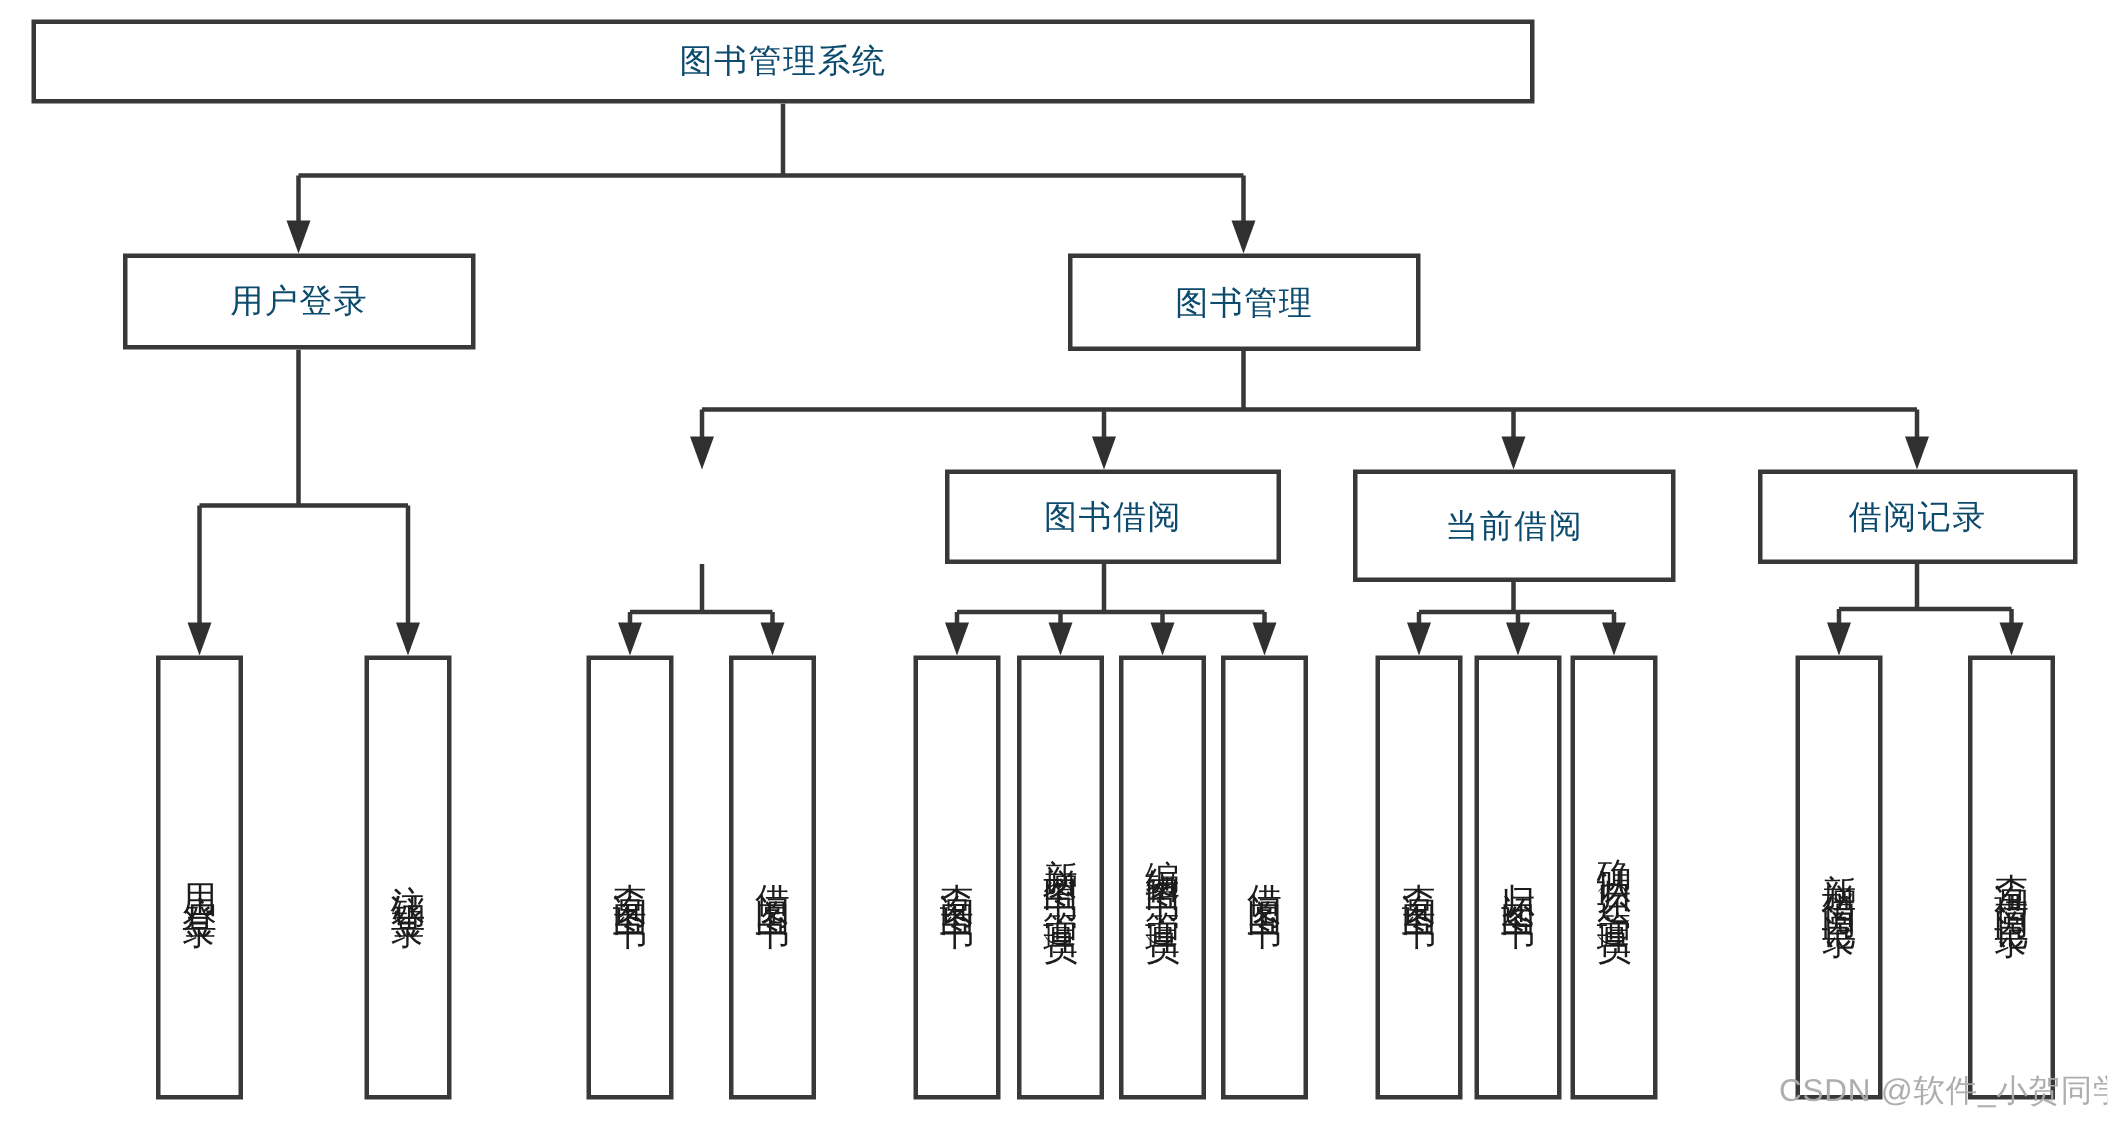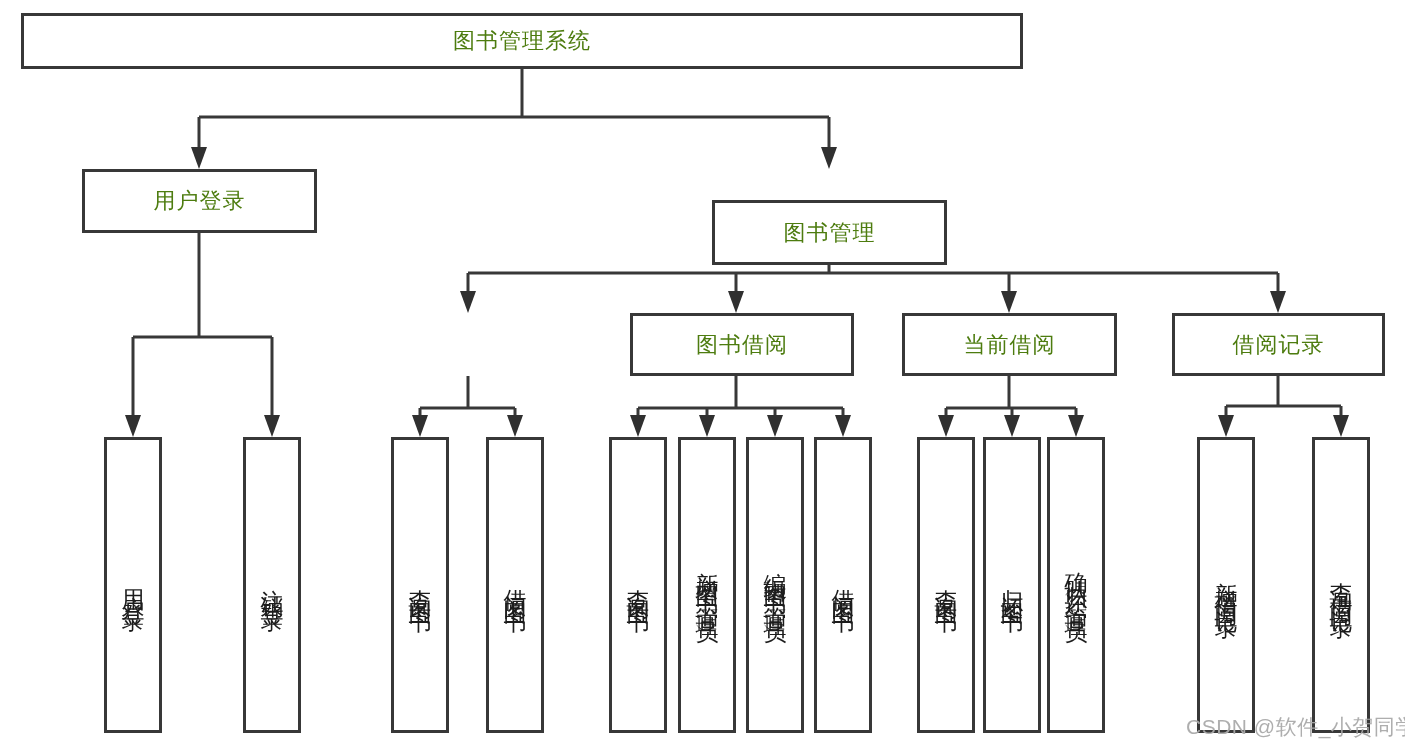--- a/index.html
+++ b/index.html
@@ -4,21 +4,21 @@
 <style>
   html,body { margin:0; padding:0; background:#ffffff; }
   .stage {
     position:relative; width:1405px; height:747px; background:#ffffff;
     font-family:"Liberation Sans", sans-serif; overflow:hidden;
   }
   .connectors { position:absolute; left:0; top:0; }
   .hbox {
     position:absolute; box-sizing:border-box; background:#ffffff;
     border:3px solid #383838; display:flex; align-items:center; justify-content:center;
-    font-size:22px; color:#4d7c0f; letter-spacing:1px;
+    font-size:22px; color:#0c4a6e; letter-spacing:1px;
   }
   .vbox {
     position:absolute; box-sizing:border-box; width:58px; height:296px; top:437px;
     background:#ffffff; border:3px solid #383838;
     display:flex; align-items:center; justify-content:center;
     font-size:23px; color:#1c1c1c;
   }
   .vbox .vtext {
     writing-mode:vertical-rl; text-orientation:mixed; letter-spacing:7px; line-height:1;
   }
@@ -75,28 +75,28 @@
     </g>
   </svg>
 
   <div class="hbox" style="left:21px; top:13px; width:1002px; height:56px;">
     <span>图书管理系统</span>
   </div>
 
   <div class="hbox" style="left:82px; top:169px; width:235px; height:64px;">
     <span>用户登录</span>
   </div>
-  <div class="hbox" style="left:712px; top:169px; width:235px; height:65px;margin-top:31px;">
+  <div class="hbox" style="left:712px; top:169px; width:235px; height:65px;">
     <span>图书管理</span>
   </div>
 
   <div class="hbox" style="left:630px; top:313px; width:224px; height:63px;">
     <span>图书借阅</span>
   </div>
-  <div class="hbox" style="left:902px; top:313px; width:215px; height:63px;">
+  <div class="hbox" style="left:902px; top:313px; width:215px; height:75px;">
     <span>当前借阅</span>
   </div>
   <div class="hbox" style="left:1172px; top:313px; width:213px; height:63px;text-align:center;">
     <span>借阅记录</span>
   </div>
 
   <div class="vbox" style="left:104px;">
     <span class="vtext">用户登录</span>
   </div>
   <div class="vbox" style="left:243px;">

